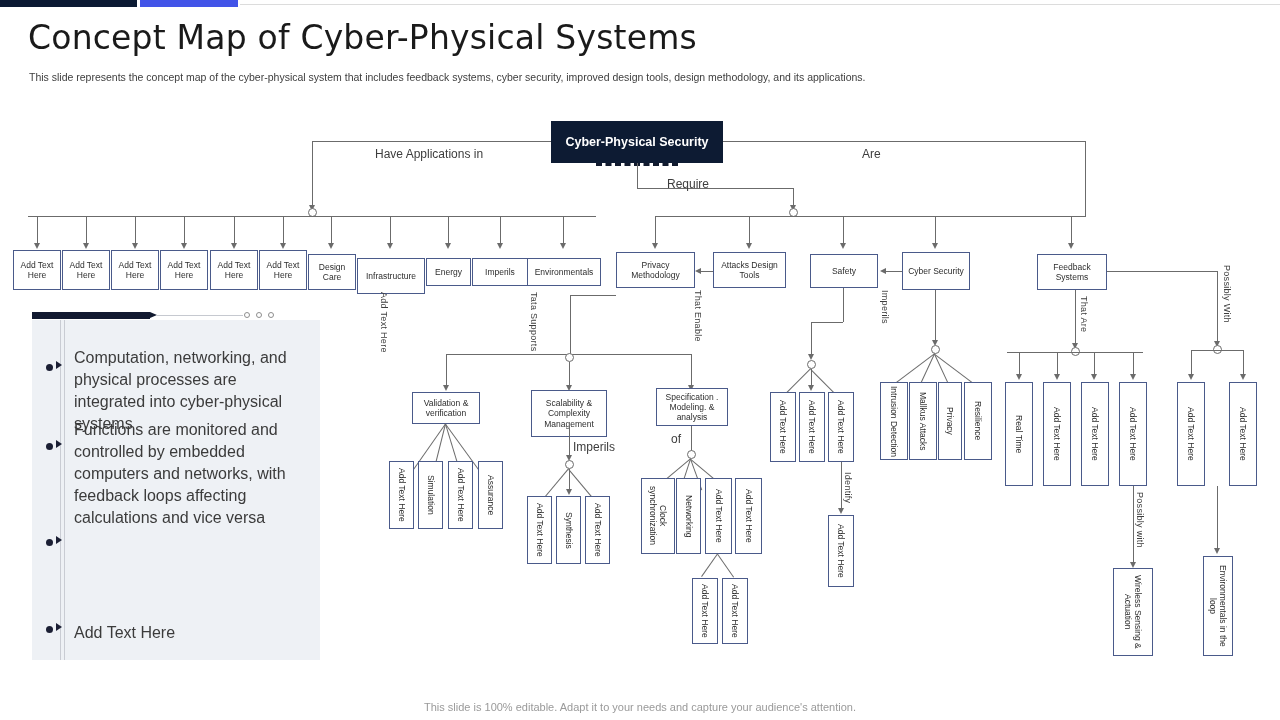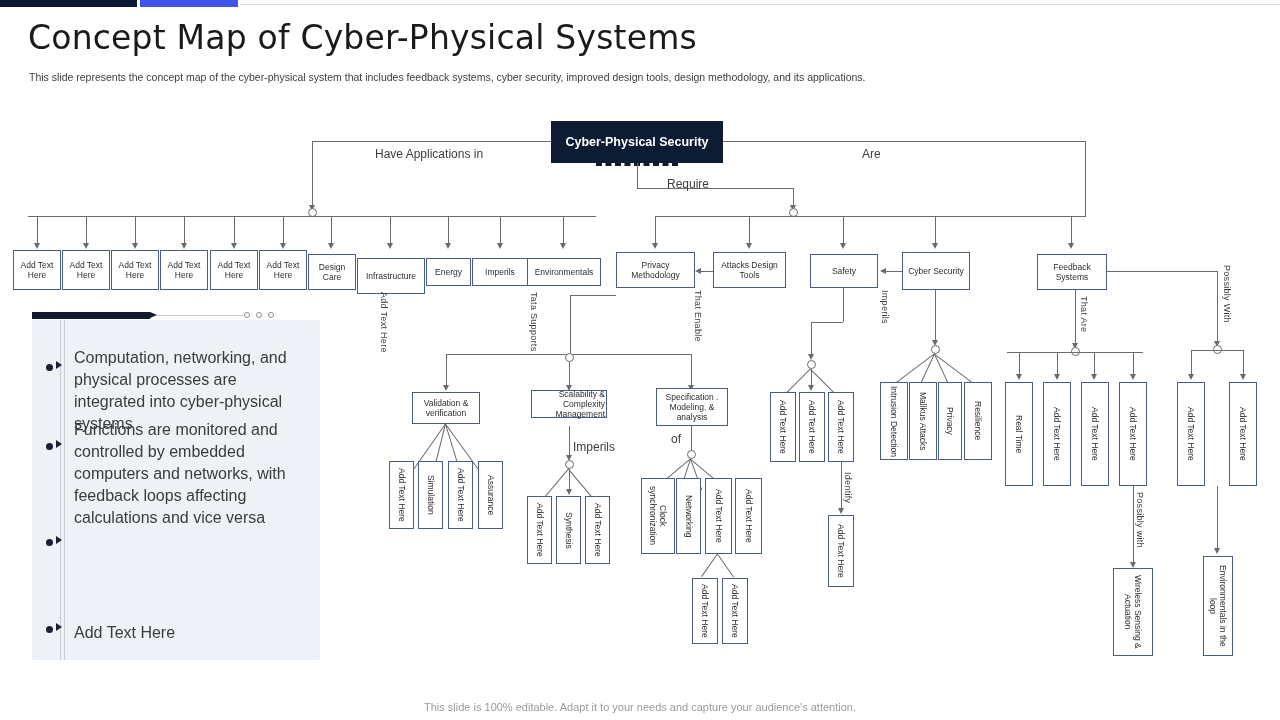--- a/index.html
+++ b/index.html
@@ -220,21 +220,21 @@
   <div class="ln vl" style="left:446px;top:354px;height:32px;"></div>
   <div class="arrow-d" style="left:442.5px;top:385px;"></div>
   <div class="ln vl" style="left:569px;top:354px;height:2px;"></div>
   <div class="hub" style="left:565px;top:353px;"></div>
   <div class="ln vl" style="left:569px;top:362px;height:24px;"></div>
   <div class="arrow-d" style="left:565.5px;top:385px;"></div>
   <div class="ln vl" style="left:691px;top:354px;height:32px;"></div>
   <div class="arrow-d" style="left:687.5px;top:385px;"></div>
 
   <div class="node" style="left:412px;top:392px;width:68px;height:32px;">Validation &amp; verification</div>
-  <div class="node" style="left:531px;top:390px;width:76px;height:28px;text-align:right;">Scalability &amp; Complexity Management</div>
+  <div class="node" style="left:531px;top:390px;width:76px;height:47px;">Scalability &amp; Complexity Management</div>
   <div class="node" style="left:656px;top:388px;width:72px;height:38px;">Specification . Modeling. &amp; analysis</div>
 
   <div class="diag" style="left:446px;top:424px;width:62px;transform:rotate(125deg);"></div>
   <div class="diag" style="left:446px;top:424px;width:48px;transform:rotate(104deg);"></div>
   <div class="diag" style="left:446px;top:424px;width:46px;transform:rotate(73deg);"></div>
   <div class="diag" style="left:446px;top:424px;width:63px;transform:rotate(54deg);"></div>
   <div class="node vert" style="left:389px;top:461px;width:25px;height:68px;">Add Text Here</div>
   <div class="node vert" style="left:418px;top:461px;width:25px;height:68px;">Simulation</div>
   <div class="node vert" style="left:448px;top:461px;width:25px;height:68px;">Add Text Here</div>
   <div class="node vert" style="left:478px;top:461px;width:25px;height:68px;">Assurance</div>

